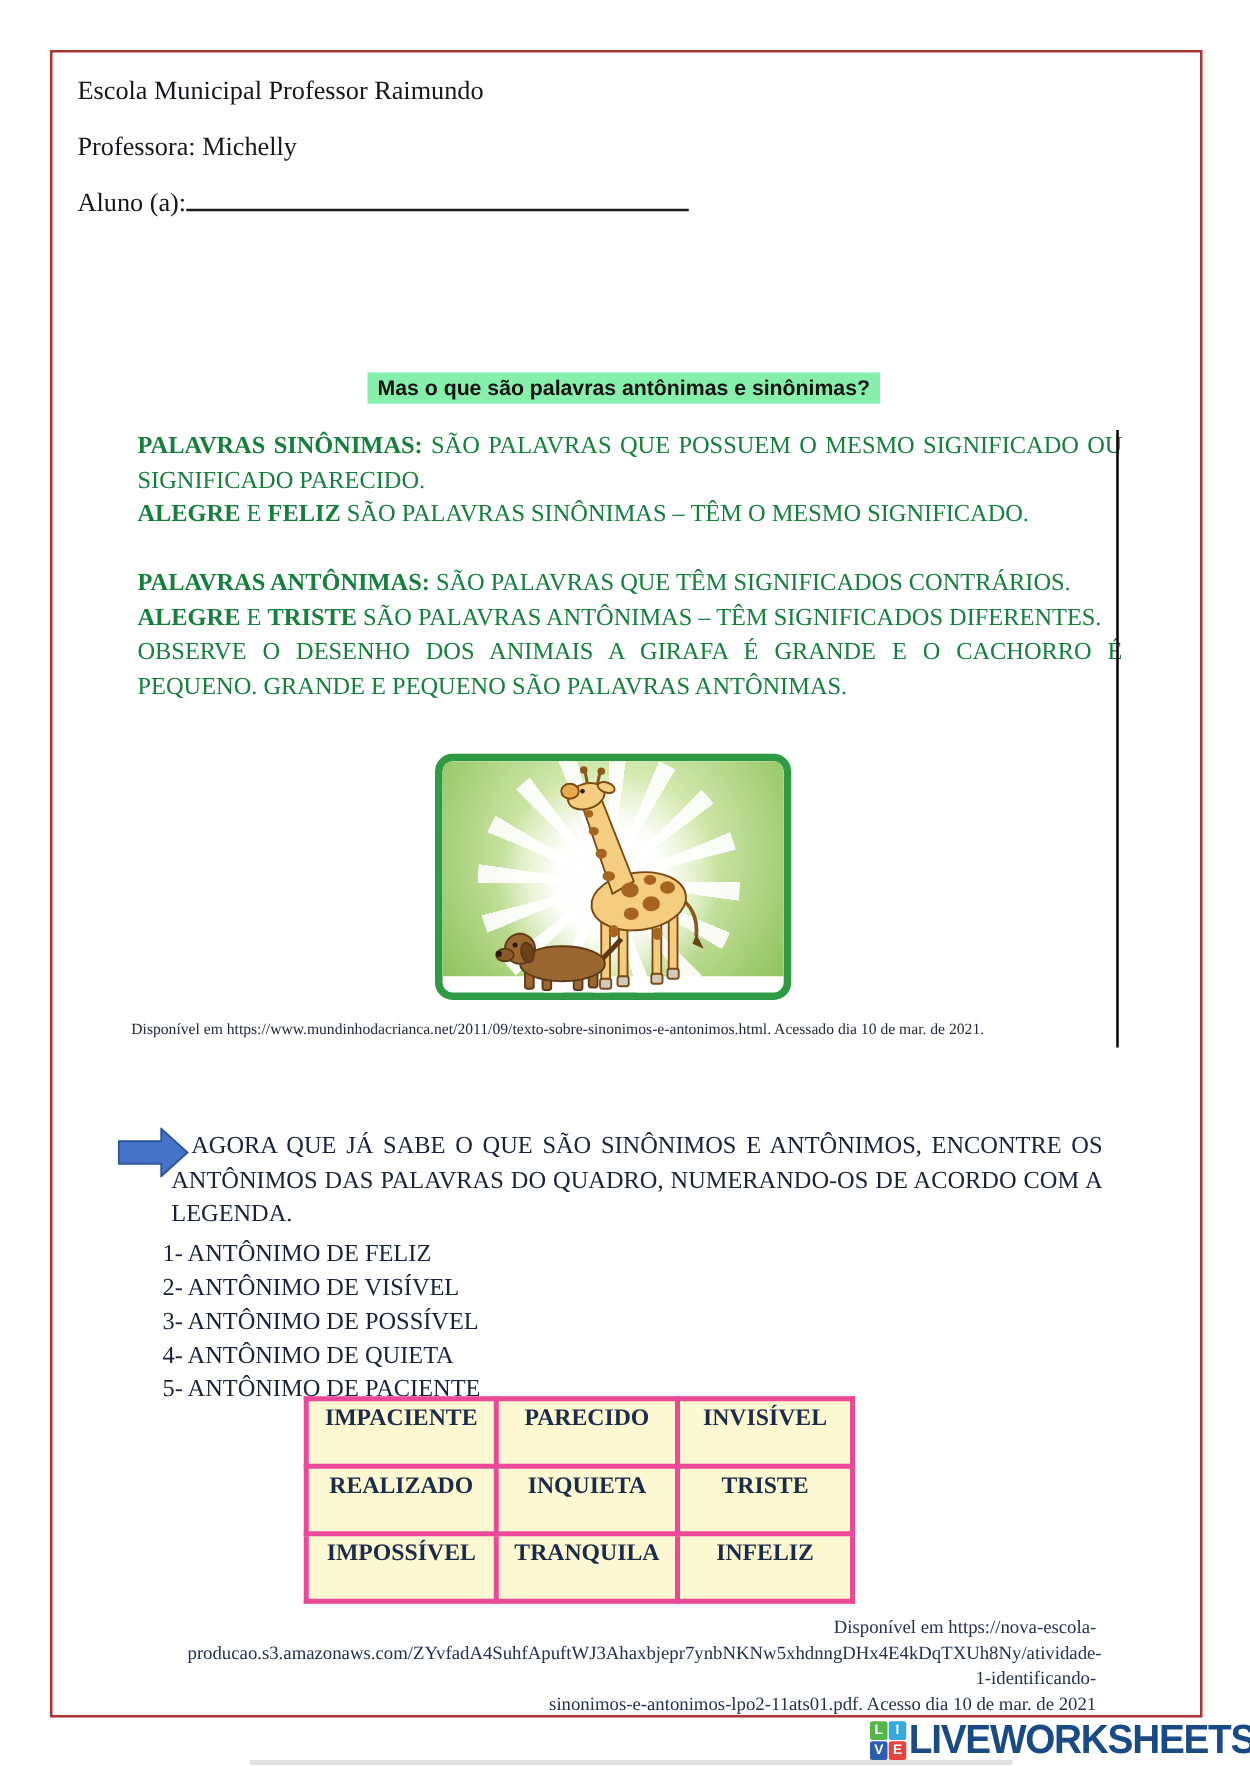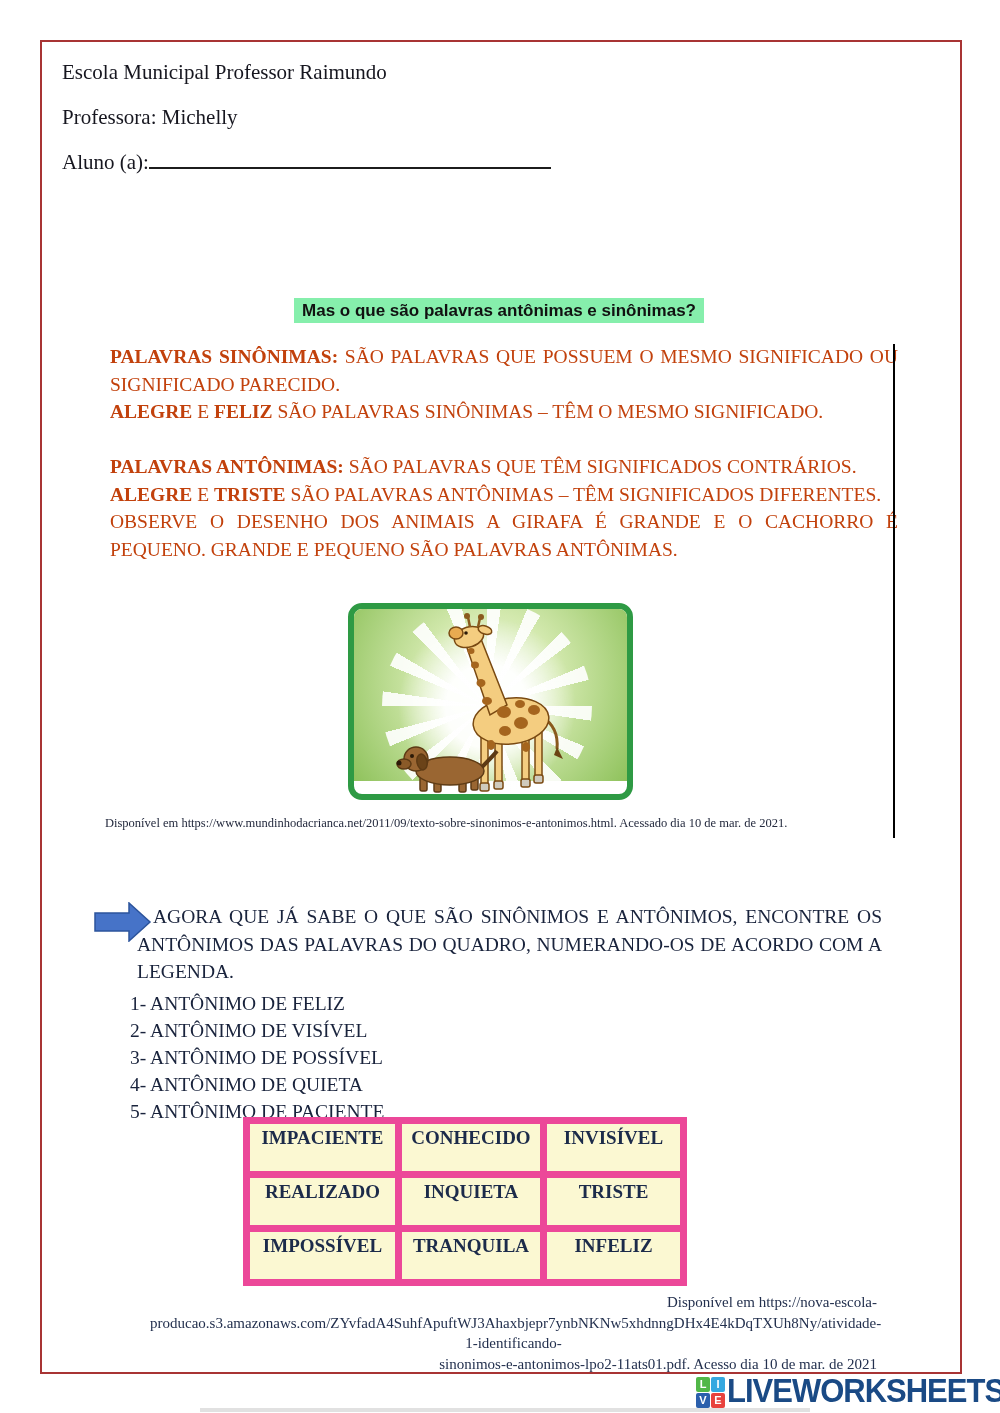--- a/index.html
+++ b/index.html
@@ -18,21 +18,21 @@
         line-height:31px;text-indent:56px;color:#111;}
   .hl-cyan{background:#3fe2f4;padding:1px 2px;}
 
   
   .question{position:absolute;left:40px;top:301px;width:918px;text-align:center;}
   .question span{background:#86efac;font-family:"Liberation Sans", sans-serif;font-weight:bold;
         font-size:17px;padding:3px 8px;color:#111;}
 
   
   .para{position:absolute;left:110px;width:788px;font-size:19.5px;line-height:27.5px;
-        text-align:justify;color:#c2410c;}
+        text-align:justify;color:#15803d;}
   .p-sin{top:343px;}
   .p-ant{top:453px;}
   b.navy{font-weight:bold;}
 
   .vline{position:absolute;left:893px;top:344px;width:2px;height:494px;background:#000;}
 
   
   .animal-card{position:absolute;left:348px;top:603px;width:285px;height:197px;
         border:6px solid #2e9a44;border-radius:14px;box-sizing:border-box;
         background:#ffffff;overflow:hidden;}
@@ -48,29 +48,29 @@
         font-size:12.5px;color:#23293d;}
 
   
   .arrow-wrap{position:absolute;left:94px;top:902px;}
   .activity{position:absolute;left:130px;top:903px;width:752px;font-size:19.5px;line-height:27.5px;color:#19233c;}
   .activity .instr{text-align:justify;text-indent:16px;padding-left:7px;margin:0 0 4px 0;}
   .legend-item{line-height:27px;}
 
   
   .word-table{position:absolute;left:243px;top:1117px;border-collapse:collapse;}
-  .word-table td{border:7px solid #ec4899;background:#fbf8d2;width:145px;height:54px;
+  .word-table td{border:4px solid #ec4899;background:#fbf8d2;width:145px;height:54px;
         vertical-align:top;text-align:center;padding:3px 2px 0 2px;
         font-size:19px;font-weight:bold;color:#1c2b4a;box-sizing:border-box;}
   .word-table td.c0{width:152px;} .word-table td.c2{width:140px;}
 
   
   .source-citation{position:absolute;left:150px;top:1292px;width:727px;text-align:right;
         font-size:15px;line-height:20.5px;color:#23304e;}
-  .source-citation .l1{text-align:right;} .source-citation .l2{text-align:center;} .source-citation .l3{text-align:right;}
+  .source-citation .l1{text-align:right;} .source-citation .l2{} .source-citation .l3{text-align:right;}
 
   
   .lw-logo{position:absolute;left:696px;top:1374px;display:flex;align-items:center;cursor:pointer;}
   .lw-grid{display:grid;grid-template-columns:14px 14px;grid-template-rows:15px 15px;gap:1px;margin-right:2px;}
   .lw-tile{display:flex;align-items:center;justify-content:center;color:#fff;
         font-family:"Liberation Sans", sans-serif;font-weight:bold;font-size:11px;border-radius:2px;}
   .t-l{background:#51b748;} .t-i{background:#35a8e0;} .t-v{background:#2b5fac;} .t-e{background:#e8423d;}
   .lw-word{font-family:"Liberation Sans", sans-serif;font-weight:bold;font-size:31px;
         color:#1a4a85;letter-spacing:-1px;transform:scaleY(1.05);}
 
@@ -198,21 +198,21 @@
     <div class="legend-item">2- ANTÔNIMO DE VISÍVEL</div>
     <div class="legend-item">3- ANTÔNIMO DE POSSÍVEL</div>
     <div class="legend-item">4- ANTÔNIMO DE QUIETA</div>
     <div class="legend-item">5- ANTÔNIMO DE PACIENTE</div>
   </div>
 
   <table class="word-table">
     <tbody>
       <tr>
         <td class="c0">IMPACIENTE</td>
-        <td class="c1">CONHECIDO</td>
+        <td class="c1">PARECIDO</td>
         <td class="c2">INVISÍVEL</td>
       </tr>
       <tr>
         <td class="c0">REALIZADO</td>
         <td class="c1">INQUIETA</td>
         <td class="c2">TRISTE</td>
       </tr>
       <tr>
         <td class="c0">IMPOSSÍVEL</td>
         <td class="c1">TRANQUILA</td>

